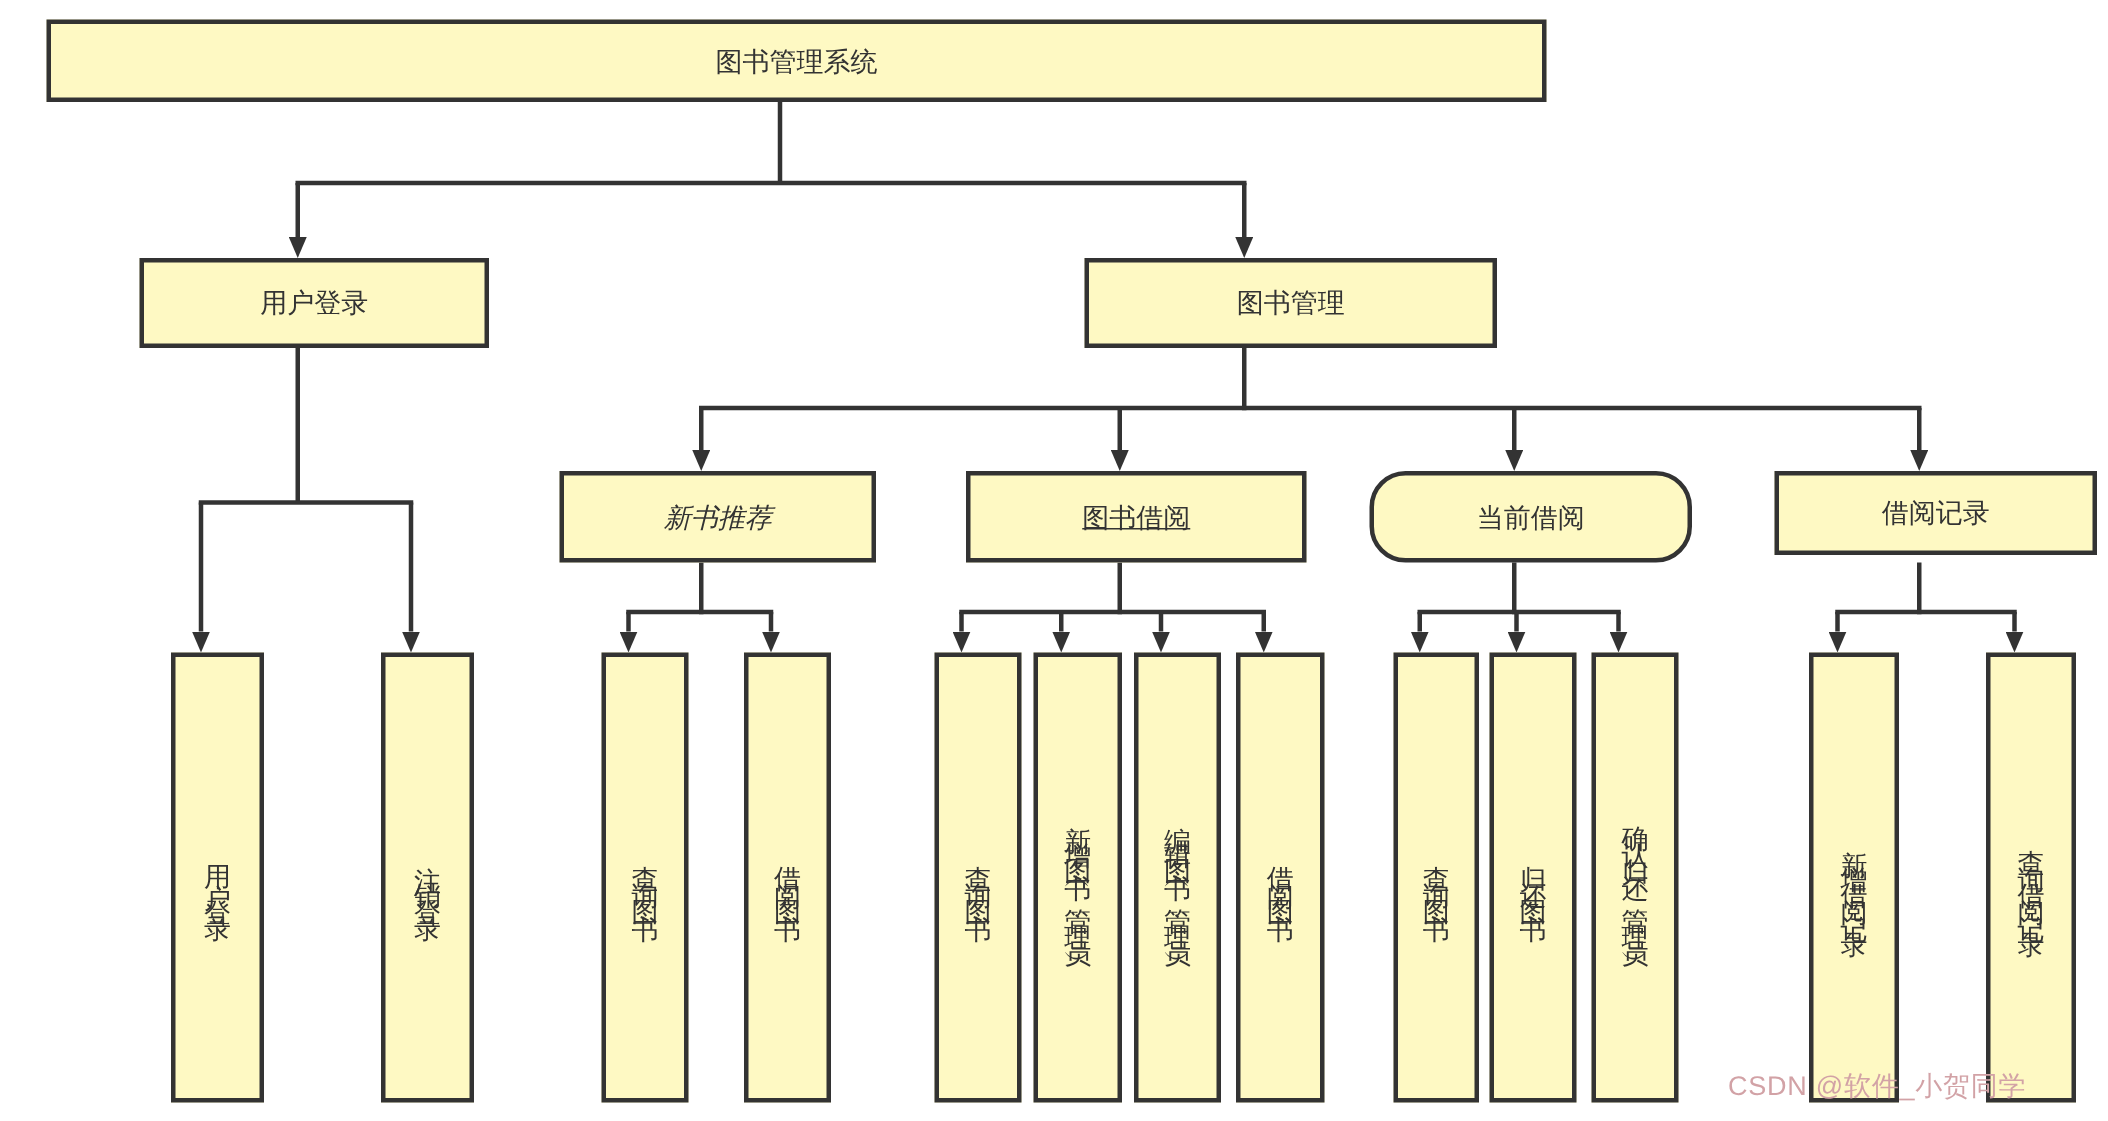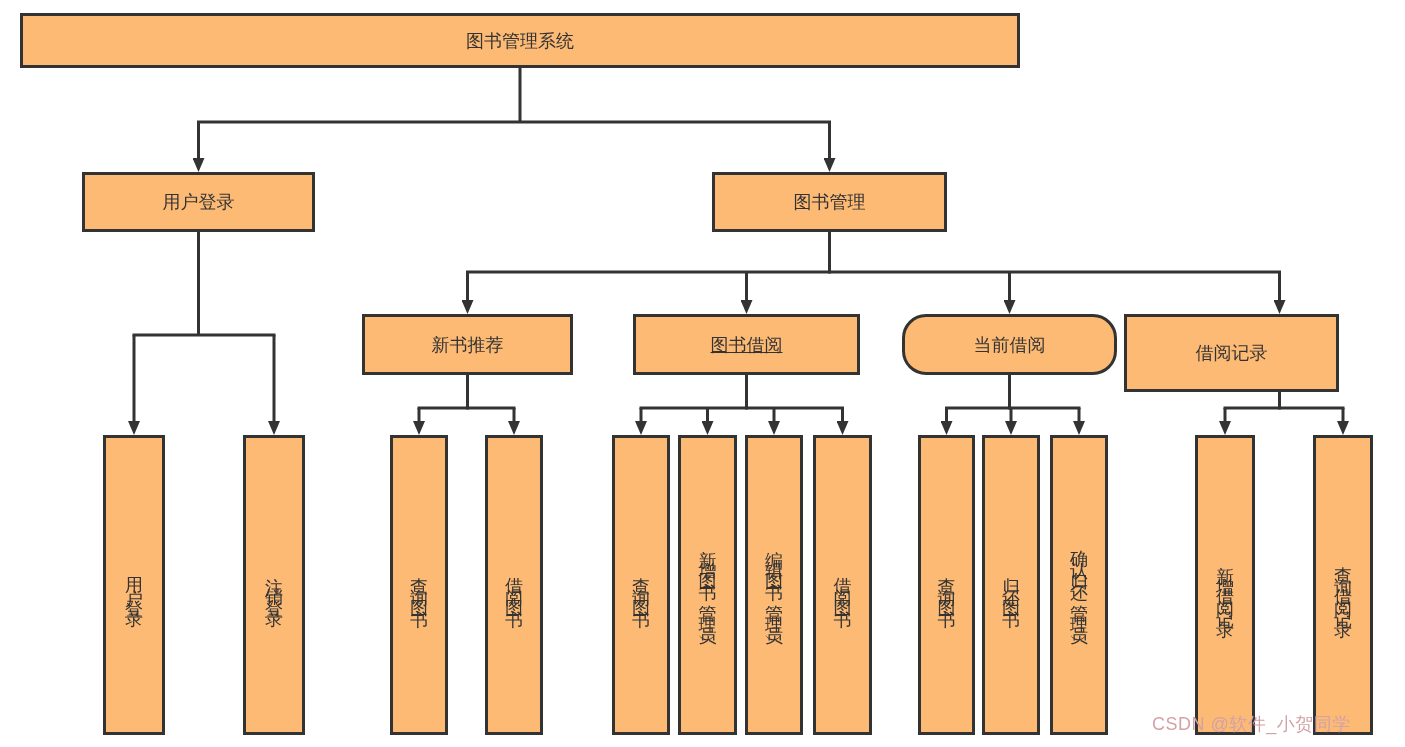--- a/index.html
+++ b/index.html
@@ -6,30 +6,31 @@
   .stage{
     position:relative;
     width:1405px;height:747px;
     background:#ffffff;
     font-family:"Liberation Sans", sans-serif;
     overflow:hidden;
   }
   svg.connectors{position:absolute;left:0;top:0;width:1405px;height:747px;}
   .box{
     position:absolute;
-    background:#fdba74;
+    background:#fef9c3;
     border:3px solid #333333;
     box-sizing:border-box;
     display:flex;
     align-items:center;
     justify-content:center;
     color:#333333;
     font-size:18px;
     text-align:center;
     white-space:nowrap;
+    margin-left:11px;
   }
   .vert{
     writing-mode:vertical-rl;
     text-orientation:upright;
     letter-spacing:11px;
     white-space:normal;
     line-height:1;
   }
   .watermark{
     position:absolute;
@@ -91,26 +92,26 @@
       <line x1="1279.5" y1="375" x2="1279.5" y2="409.5"></line>
       <line x1="1223.5" y1="408" x2="1344.5" y2="408"></line>
       <line x1="1225" y1="408" x2="1225" y2="421" marker-end="url(#arw)"></line>
       <line x1="1343" y1="408" x2="1343" y2="421" marker-end="url(#arw)"></line>
     </g>
   </svg>
 
   <div class="box" style="left:20px;top:13px;width:1000px;height:55px;">图书管理系统</div>
 
   <div class="box" style="left:82px;top:172px;width:233px;height:60px;">用户登录</div>
-  <div class="box" style="left:712px;top:172px;width:235px;height:60px;">图书管理</div>
+  <div class="box" style="left:712px;top:172px;width:275px;height:60px;">图书管理</div>
 
-  <div class="box" style="left:362px;top:314px;width:211px;height:61px;">新书推荐</div>
+  <div class="box" style="left:362px;top:314px;width:211px;height:61px;font-style:italic;">新书推荐</div>
   <div class="box" style="left:633px;top:314px;width:227px;height:61px;text-decoration:underline;">图书借阅</div>
   <div class="box" style="left:902px;top:314px;width:215px;height:61px;border-radius:24px;">当前借阅</div>
-  <div class="box" style="left:1124px;top:314px;width:215px;height:78px;">借阅记录</div>
+  <div class="box" style="left:1172px;top:314px;width:215px;height:56px;">借阅记录</div>
 
   <div class="box vert" style="left:103px;top:435px;width:62px;height:300px;">用户登录</div>
   <div class="box vert" style="left:243px;top:435px;width:62px;height:300px;">注销登录</div>
 
   <div class="box vert" style="left:390px;top:435px;width:58px;height:300px;">查询图书</div>
   <div class="box vert" style="left:485px;top:435px;width:58px;height:300px;">借阅图书</div>
 
   <div class="box vert" style="left:612px;top:435px;width:58px;height:300px;">查询图书</div>
   <div class="box vert" style="left:678px;top:435px;width:59px;height:300px;">新增图书（管理员）</div>
   <div class="box vert" style="left:745px;top:435px;width:58px;height:300px;">编辑图书（管理员）</div>

